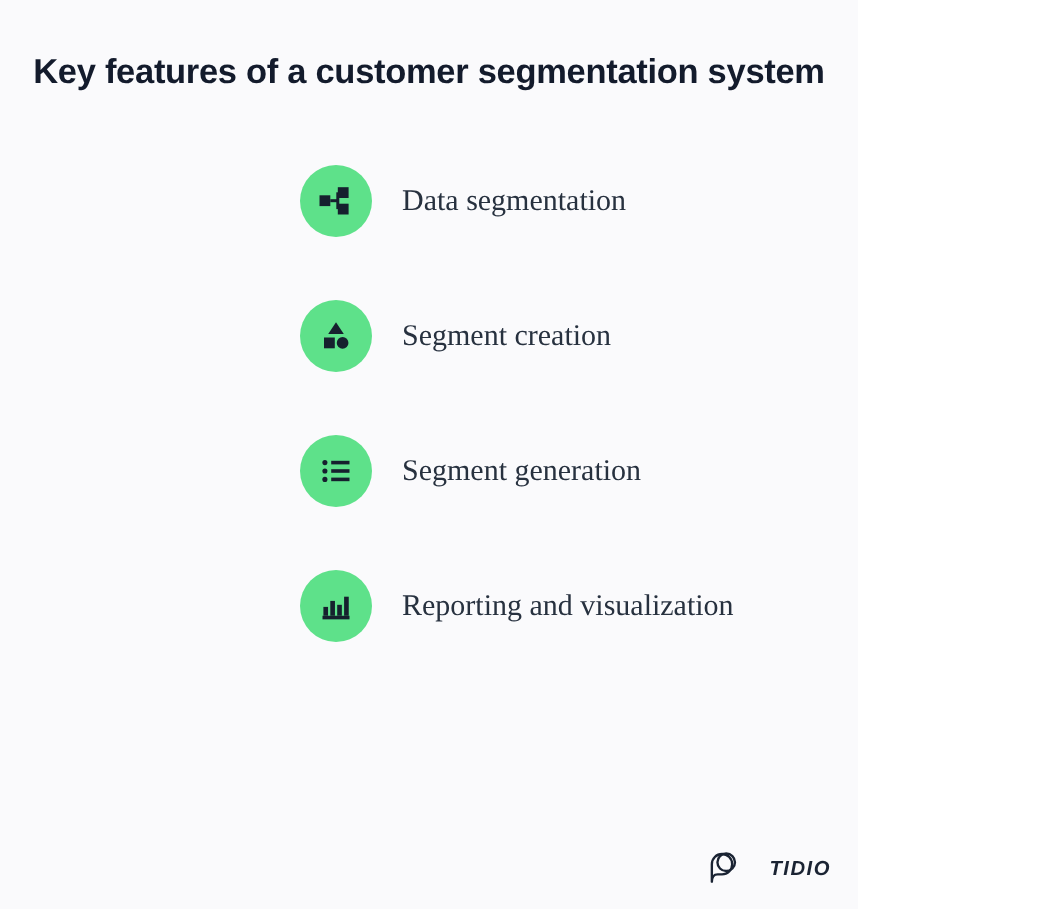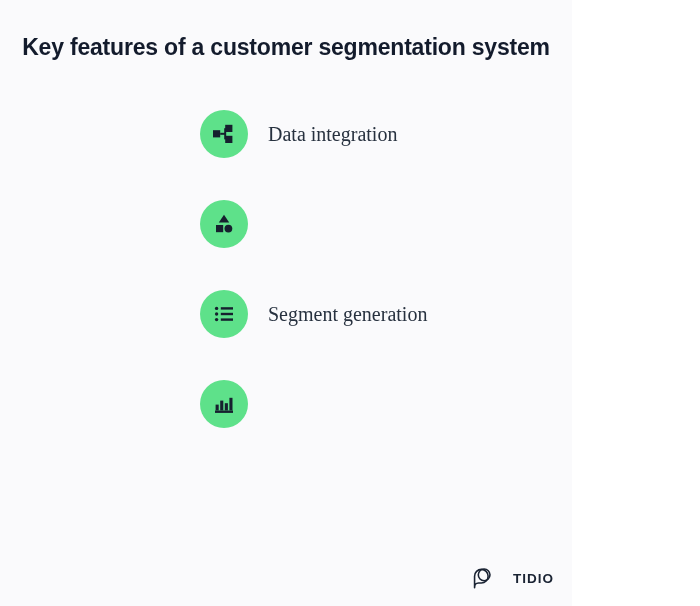--- a/index.html
+++ b/index.html
@@ -74,20 +74,21 @@
   }
 
   .brand-footer svg { width: 26px; height: 26px; display: block; }
 
   .brand-name {
     font-size: 13.5px;
     font-weight: 700;
     letter-spacing: 1px;
     margin-left: 18px;
     color: var(--logo, #1A2333);
+    font-style: italic;
   }
 </style>
 </head>
 <body>
 
 <div class="canvas">
 
   <h1 class="page-title">Key features of a customer segmentation system</h1>
 
   <div class="feature-list">
@@ -95,32 +96,33 @@
     <div class="feature-item">
       <span class="icon-circle">
         <svg viewBox="0 0 24 24" aria-hidden="true">
           <rect x="1" y="8.2" width="7.2" height="7.2" fill="currentColor"></rect>
           <line x1="8.2" y1="11.8" x2="13.2" y2="11.8" stroke="currentColor" stroke-width="2"></line>
           <line x1="13.2" y1="6.2" x2="13.2" y2="17.4" stroke="currentColor" stroke-width="2"></line>
           <rect x="13.2" y="2.8" width="7.2" height="7.2" fill="currentColor"></rect>
           <rect x="13.2" y="13.8" width="7.2" height="7.2" fill="currentColor"></rect>
         </svg>
       </span>
-      <span class="feature-label">Data integration</span>
+      <span class="feature-label">Data segmentation</span>
     </div>
 
 
     <div class="feature-item">
       <span class="icon-circle">
         <svg viewBox="0 0 24 24" aria-hidden="true">
           <polygon points="12,2.8 17.2,10.6 6.8,10.6" fill="currentColor"></polygon>
           <rect x="4" y="13" width="7.2" height="7.2" fill="currentColor"></rect>
           <circle cx="16.4" cy="16.6" r="3.9" fill="currentColor"></circle>
         </svg>
       </span>
+      <span class="feature-label">Segment creation</span>
     </div>
 
     <div class="feature-item">
       <span class="icon-circle">
         <svg viewBox="0 0 24 24" aria-hidden="true">
           <circle cx="4.6" cy="6.4" r="1.7" fill="currentColor"></circle>
           <circle cx="4.6" cy="12" r="1.7" fill="currentColor"></circle>
           <circle cx="4.6" cy="17.6" r="1.7" fill="currentColor"></circle>
           <line x1="8.8" y1="6.4" x2="21" y2="6.4" stroke="currentColor" stroke-width="2.4"></line>
           <line x1="8.8" y1="12" x2="21" y2="12" stroke="currentColor" stroke-width="2.4"></line>
@@ -133,20 +135,21 @@
     <div class="feature-item">
       <span class="icon-circle">
         <svg viewBox="0 0 24 24" aria-hidden="true">
           <rect x="3.6" y="12.6" width="3.1" height="5.9" fill="currentColor"></rect>
           <rect x="8.2" y="8.6" width="3.1" height="9.9" fill="currentColor"></rect>
           <rect x="12.8" y="11.2" width="3.1" height="7.3" fill="currentColor"></rect>
           <rect x="17.4" y="5.8" width="3.1" height="12.7" fill="currentColor"></rect>
           <rect x="3" y="18.5" width="18" height="2.4" fill="currentColor"></rect>
         </svg>
       </span>
+      <span class="feature-label">Reporting and visualization</span>
     </div>
 
   </div>
 
   <div class="brand-footer">
     <span>
       <svg viewBox="0 0 28 28" aria-hidden="true">
         <path d="M6,24.5 L6,12 A7.3,7.3 0 0 1 13.3,4.7 A7.3,7.3 0 0 1 20.6,12 A7.3,7.3 0 0 1 13.3,19.3 L10.2,19.3 Q6,19.3 6,24.5 Z" fill="none" stroke="currentColor" stroke-width="1.7" stroke-linejoin="round"></path>
         <circle cx="16.3" cy="10.6" r="6.3" fill="none" stroke="currentColor" stroke-width="1.7"></circle>
       </svg>

